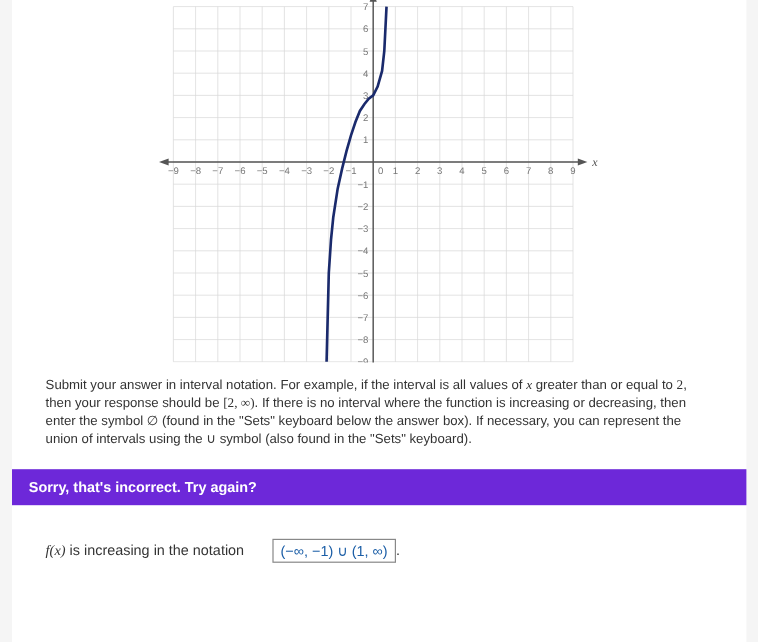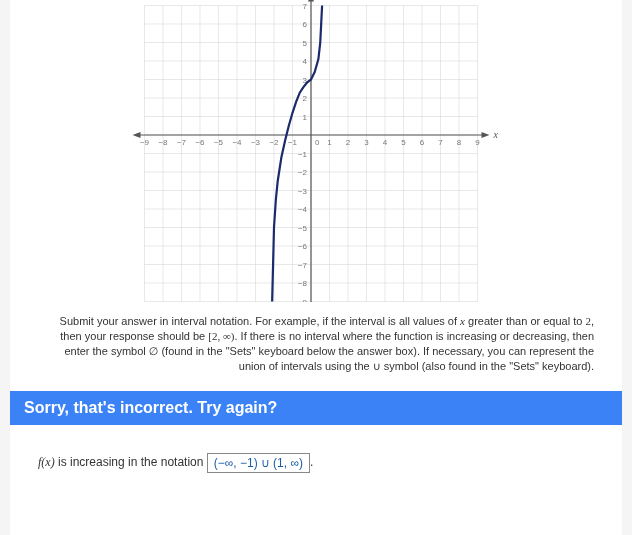--- a/index.html
+++ b/index.html
@@ -1,23 +1,23 @@
 <!DOCTYPE html>
 <html><head>
 <meta charset="utf-8">
 <style>
 *{box-sizing:border-box;margin:0;padding:0}
 body{font-family:Arial,Helvetica,sans-serif;background:#f5f5f5;width:632px;height:535px;overflow:hidden}
 .page{background:#fff;margin:0 10px;padding:0;position:relative;height:535px}
 .graph-wrap{display:flex;justify-content:center;padding:0 0 8px 0}
 svg.grid{display:block}
-.instructions{font-size:11px;color:#333;padding:4px 28px 18px 28px;line-height:1.35;text-align:right}
-.error-bar{background:#3b82f6;color:#fff;font-size:16px;font-weight:bold;padding:8px 14px;margin:0}
+.instructions{font-size:11px;color:#333;padding:4px 28px 18px 28px;line-height:1.35;text-align:left}
+.error-bar{background:#6d28d9;color:#fff;font-size:12px;font-weight:bold;padding:8px 14px;margin:0}
 .answer-row{padding:28px 28px 0 28px;font-size:12px;color:#333}
-.answer-box{display:inline-block;border:1px solid #888;padding:2px 6px;color:#1a5da6;font-size:12px;margin-left:0;vertical-align:middle}
+.answer-box{display:inline-block;border:1px solid #888;padding:2px 6px;color:#1a5da6;font-size:12px;margin-left:20px;vertical-align:middle}
 .math{font-family:'Times New Roman',serif;font-style:italic}
 .math-up{font-family:'Times New Roman',serif;font-style:normal}
 </style>
 </head>
 <body>
 
 <div class="page">
 
 <div class="graph-wrap">
 <svg class="grid" width="380" height="302" viewBox="0 0 380 302">

